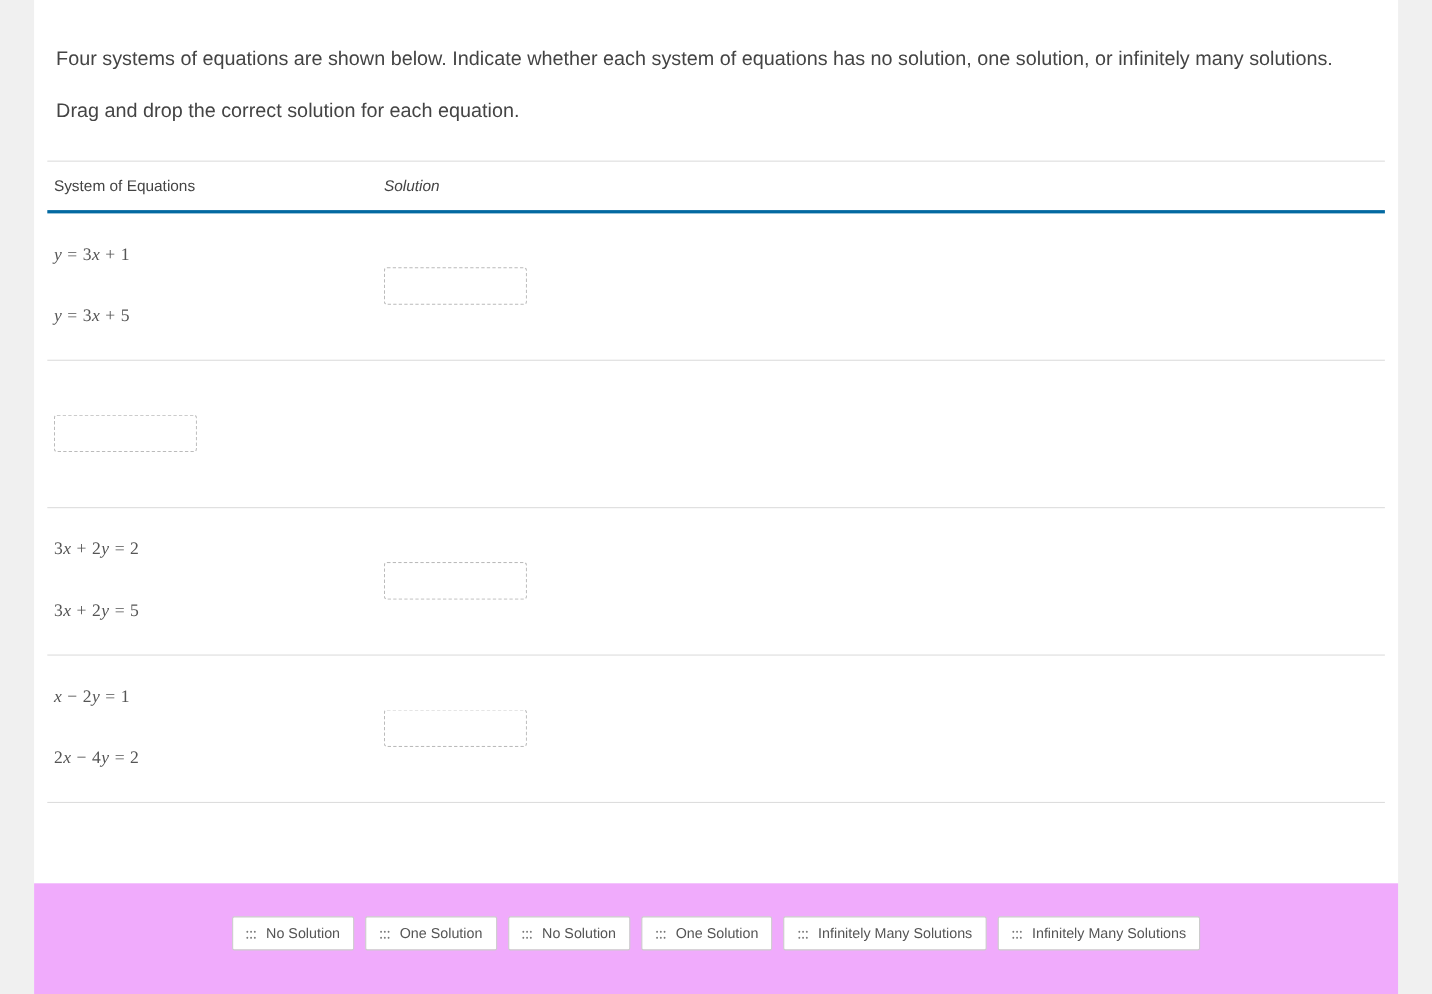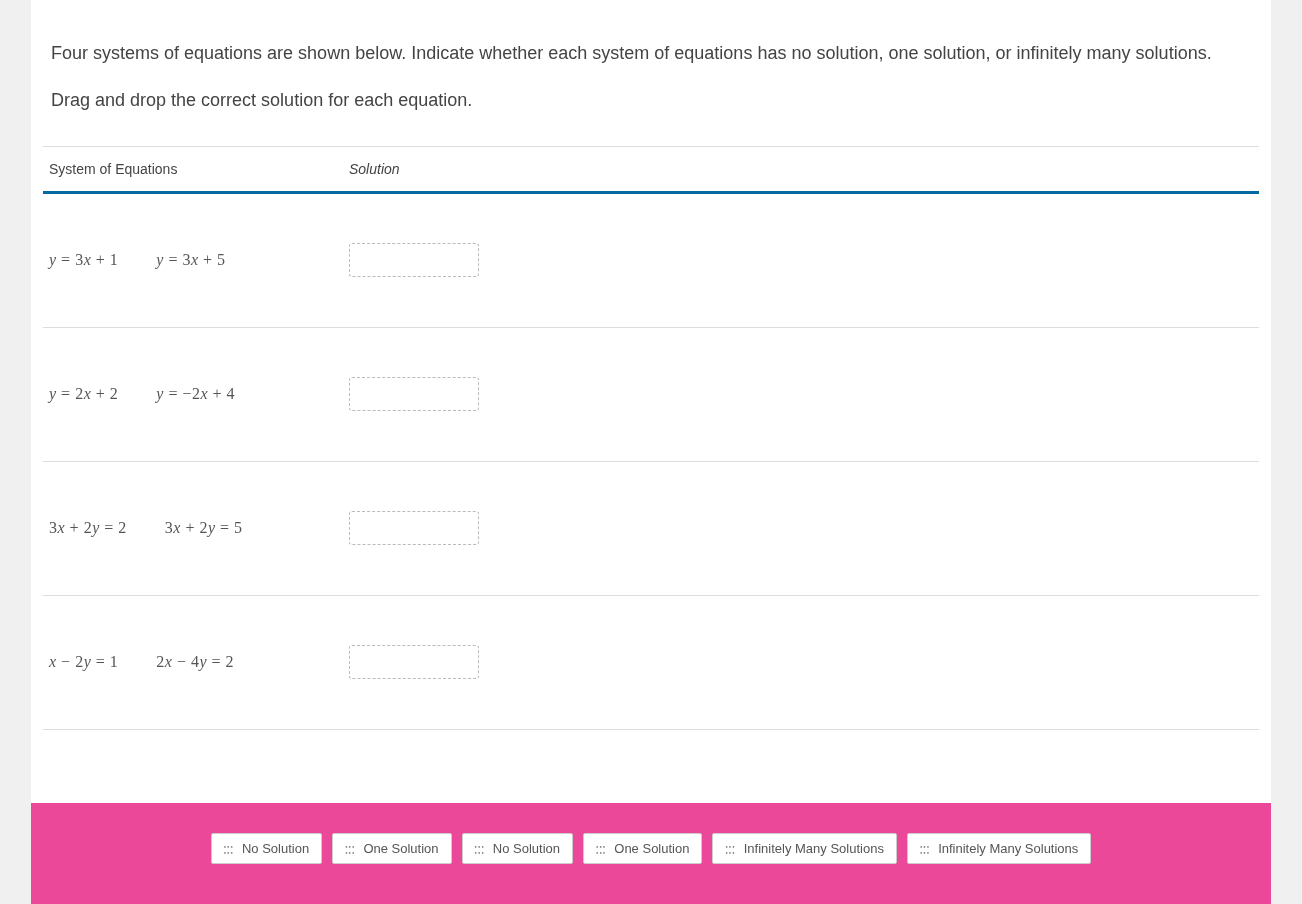--- a/index.html
+++ b/index.html
@@ -40,21 +40,21 @@
   .table-row {
     display: flex;
     border-bottom: 1px solid #ddd;
     min-height: 134px;
     align-items: center;
     padding: 16px 6px;
   }
   .eq-cell {
     width: 300px;
     display: flex;
-    flex-direction: row;
+    flex-direction: column;
     gap: 38px;
   }
   .eq {
     font-family: "Times New Roman", Georgia, serif;
     font-style: italic;
     font-size: 16px;
     color: #555;
     letter-spacing: 0.5px;
   }
   .upright { font-style: normal; }
@@ -68,21 +68,21 @@
     height: 34px;
     border: 1.5px dashed #bbb;
     border-radius: 3px;
     background: #fff;
   }
   .answer-bank {
     position: absolute;
     left: 0;
     right: 0;
     bottom: 0;
-    background: #ec4899;
+    background: #f0abfc;
     padding: 30px 0 40px 0;
     display: flex;
     justify-content: center;
     gap: 10px;
     flex-wrap: wrap;
   }
   .drag-item {
     background: #fff;
     border: 1px solid #ccc;
     border-radius: 2px;
@@ -124,24 +124,20 @@
       <div class="eq-cell">
         <span class="eq"><span>y</span> <span class="upright">=</span> <span class="upright">3</span><span>x</span> <span class="upright">+ 1</span></span>
         <span class="eq"><span>y</span> <span class="upright">=</span> <span class="upright">3</span><span>x</span> <span class="upright">+ 5</span></span>
       </div>
       <div class="sol-cell">
         <div class="drop-zone"></div>
       </div>
     </div>
 
     <div class="table-row">
-      <div class="eq-cell">
-        <span class="eq"><span>y</span> <span class="upright">=</span> <span class="upright">2</span><span>x</span> <span class="upright">+ 2</span></span>
-        <span class="eq"><span>y</span> <span class="upright">= −2</span><span>x</span> <span class="upright">+ 4</span></span>
-      </div>
       <div class="sol-cell">
         <div class="drop-zone"></div>
       </div>
     </div>
 
     <div class="table-row">
       <div class="eq-cell">
         <span class="eq"><span class="upright">3</span><span>x</span> <span class="upright">+ 2</span><span>y</span> <span class="upright">= 2</span></span>
         <span class="eq"><span class="upright">3</span><span>x</span> <span class="upright">+ 2</span><span>y</span> <span class="upright">= 5</span></span>
       </div>

